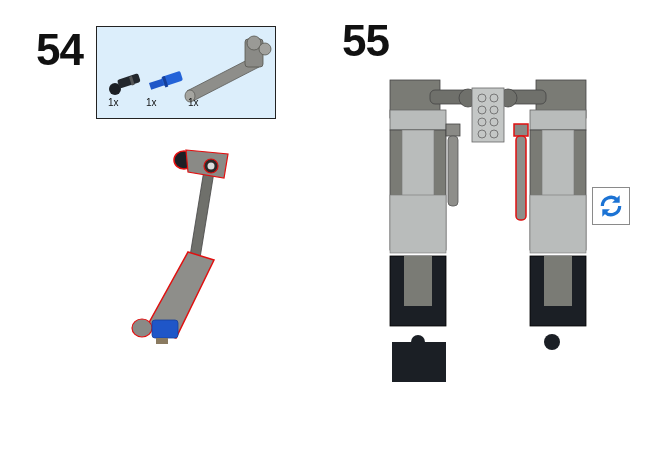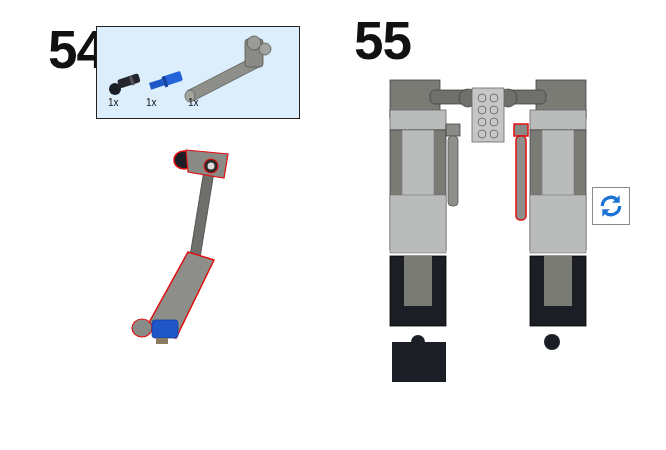--- a/index.html
+++ b/index.html
@@ -1,18 +1,18 @@
 <!DOCTYPE html>
 <html><head>
 <meta charset="utf-8">
 <style>
   html, body { margin:0; padding:0; }
   body { width:666px; height:450px; background:#ffffff; position:relative; overflow:hidden; font-family:"Liberation Sans", sans-serif; }
-  .step-num { position:absolute; font-weight:bold; font-size:53px; line-height:44px; color:#111; letter-spacing:-1px;margin-left:12px; }
-  .parts-box { position:absolute; left:96px; top:26px; width:204px; height:93px; background:#dceefb; border:1.5px solid #222; box-sizing:border-box;padding-left:32px; }
+  .step-num { position:absolute; font-weight:bold; font-size:44px; line-height:44px; color:#111; letter-spacing:-1px; }
+  .parts-box { position:absolute; left:96px; top:26px; width:180px; height:93px; background:#dceefb; border:1.5px solid #222; box-sizing:border-box;padding-left:32px; }
   .qty { position:absolute; font-size:10px; color:#111; }
   .rotate-btn { position:absolute; left:592px; top:187px; width:38px; height:38px; background:#fff; border:1px solid #8a8a8a; box-sizing:border-box; display:flex; align-items:center; justify-content:center; cursor:pointer; }
   svg { position:absolute; overflow:visible; }
 </style>
 </head>
 <body>
 
 <div class="step-num" style="left:36px;top:28px;">54</div>
 
 <div class="parts-box">

